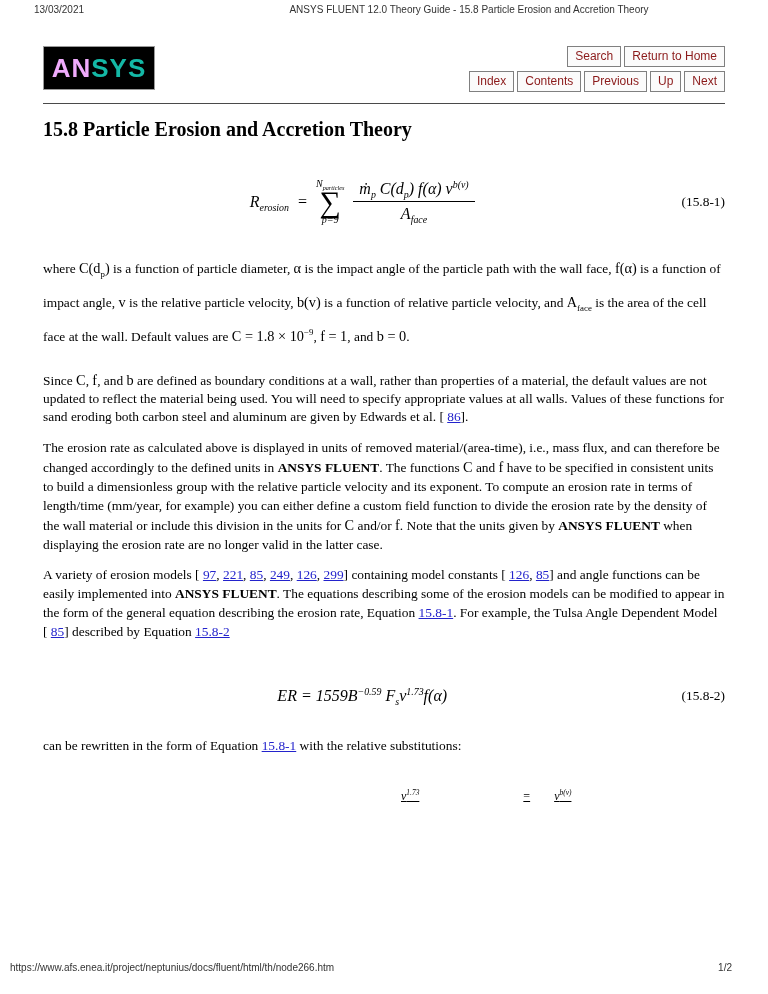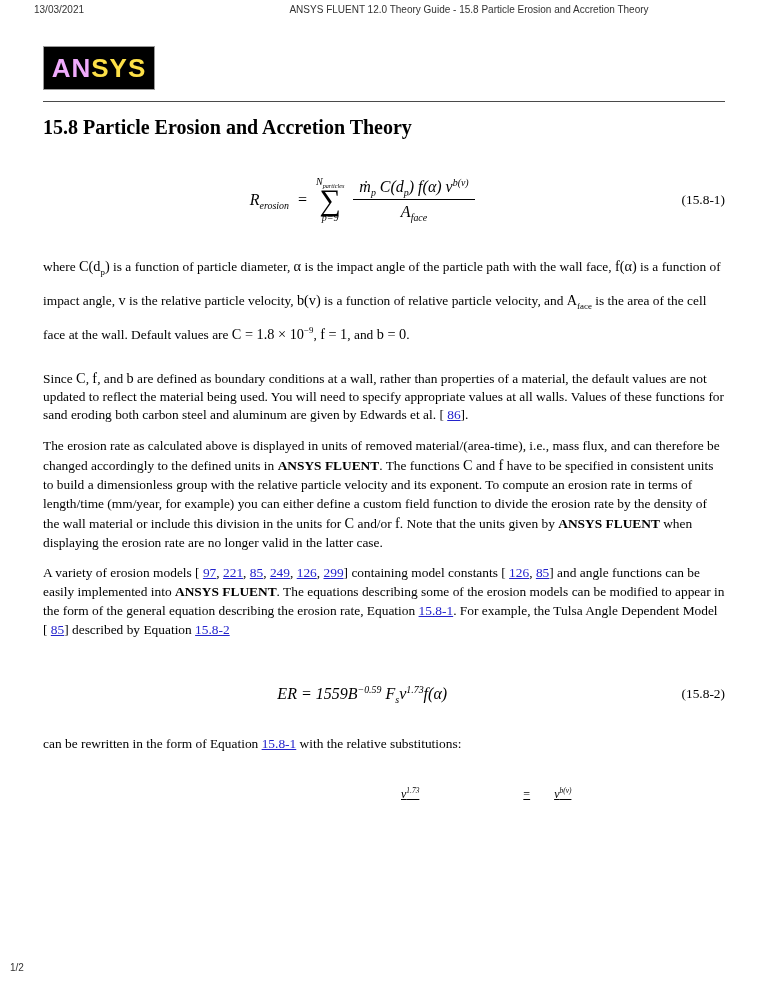--- a/index.html
+++ b/index.html
@@ -37,21 +37,21 @@
     width:110px; height:42px;
     background:#000;
     border:1px solid #9a9a9a;
     display:flex; align-items:center; justify-content:center;
   }
   .logo-text {
     font-family:"Liberation Sans","DejaVu Sans",sans-serif;
     font-weight:bold; font-size:26px; letter-spacing:1px; line-height:1;
   }
   .logo-an { color:#f0abfc; }
-  .logo-sys { color:#fde047; }
+  .logo-sys { color:#14b8a6; }
   .nav { display:flex; flex-direction:column; align-items:flex-end; gap:4px; }
   .nav-row { display:flex; gap:3px; }
   .nav-btn {
     font-family:"Liberation Sans","DejaVu Sans",sans-serif;
     font-size:12px; color:#8b1a1a;
     background:#fbfbfb;
     border:1px solid #808080;
     padding:2px 7px 3px 7px;
     text-decoration:none;
     cursor:pointer;
@@ -112,20 +112,33 @@
 
   <div class="print-header">
     <span class="ph-date">13/03/2021</span>
     <span class="ph-title">ANSYS FLUENT 12.0 Theory Guide - 15.8 Particle Erosion and Accretion Theory</span>
   </div>
 
   <div class="masthead">
     <div class="logo-box">
       <span class="logo-text"><span class="logo-an">AN</span><span class="logo-sys">SYS</span></span>
     </div>
+    <div class="nav">
+      <div class="nav-row">
+        <a class="nav-btn">Search</a>
+        <a class="nav-btn">Return to Home</a>
+      </div>
+      <div class="nav-row">
+        <a class="nav-btn">Index</a>
+        <a class="nav-btn">Contents</a>
+        <a class="nav-btn">Previous</a>
+        <a class="nav-btn">Up</a>
+        <a class="nav-btn">Next</a>
+      </div>
+    </div>
   </div>
 
   <div class="rule"></div>
 
   <h1 class="page-title">15.8 Particle Erosion and Accretion Theory</h1>
 
 
   <div class="eq-row">
     <div class="eq-center">
       <span class="eqmath">R<sub>erosion</sub></span>
@@ -157,16 +170,17 @@
 
   <p class="body-text p6"><span>can be rewritten in the form of Equation </span><a class="cite-link" href="#">15.8-1</a><span> with the relative substitutions:</span></p>
 
   <div class="eq3">
     <span class="eqmath eq3-left">v<sup>1.73</sup></span>
     <span class="eqmath eq3-equals">=</span>
     <span class="eqmath eq3-right">v<sup>b(v)</sup></span>
   </div>
 
   <div class="print-footer">
+    <span>https://www.afs.enea.it/project/neptunius/docs/fluent/html/th/node266.htm</span>
     <span>1/2</span>
   </div>
 
 </div>
 
 </body></html>

